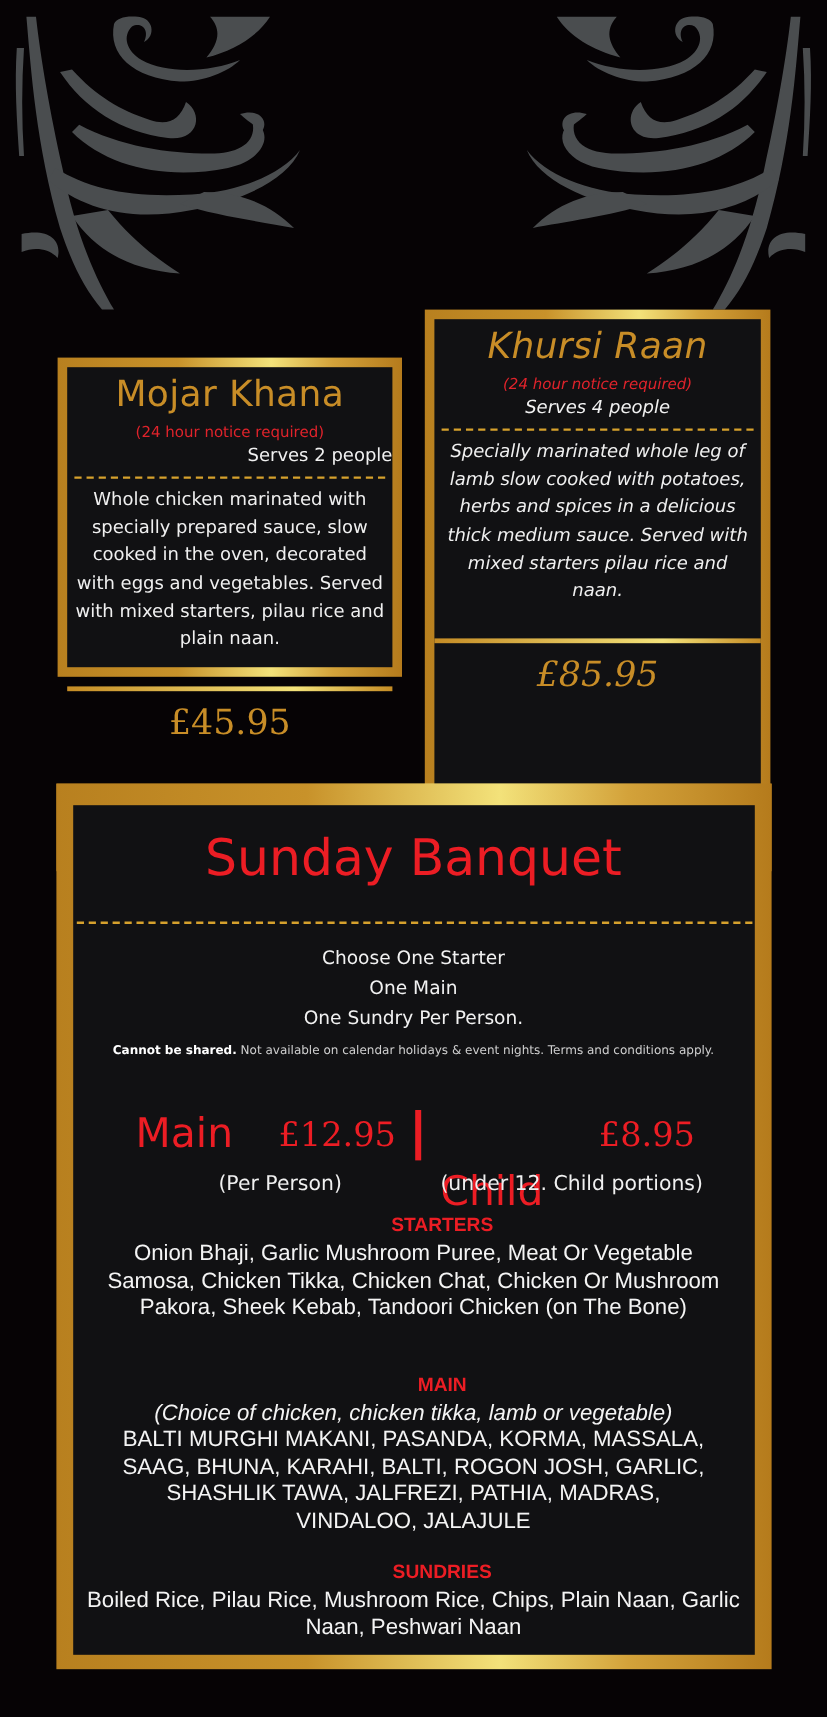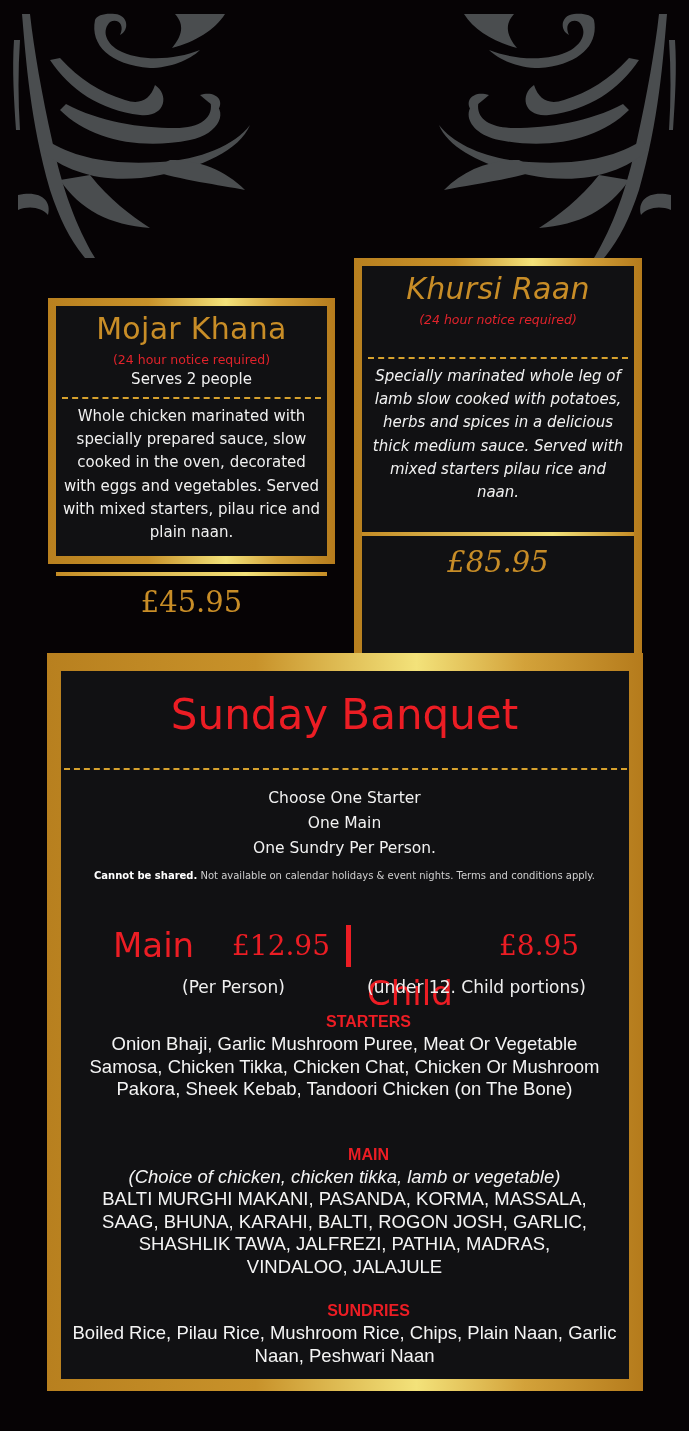--- a/index.html
+++ b/index.html
@@ -96,32 +96,33 @@
     <path d="M95 20 C90 45 110 65 150 68 C170 68 190 60 200 50 C175 60 140 62 118 50 C105 42 102 30 110 22 C118 18 125 25 120 35 C130 30 128 15 115 14 C105 13 97 15 95 20 Z"></path>
     <path d="M175 14 L225 14 C215 30 195 42 172 48 C182 36 185 25 175 14 Z"></path>
     <path d="M18 195 C40 190 52 200 48 215 C42 208 30 205 18 210 Z"></path>
   </g>
 </svg>
 
 <div class="gold-frame" style="left:48px; top:258px; width:287px; height:266px;margin-top:40px;">
   <div class="inner" style="left:8px; top:8px; right:8px; bottom:8px;">
     <div class="dish-title" style="top:5px;">Mojar Khana</div>
     <div class="notice" style="top:46px;">(24 hour notice required)</div>
-    <div class="serves" style="top:64px;">Serves 2 people</div>
+    <div class="serves" style="top:64px;text-align:right;">Serves 2 people</div>
     <div class="dots" style="left:6px; right:6px; top:91px;"></div>
     <div class="desc" style="left:6px; right:6px; top:99px;">Whole chicken marinated with specially prepared sauce, slow cooked in the oven, decorated with eggs and vegetables. Served with mixed starters, pilau rice and plain naan.</div>
     <div class="gold-line" style="left:0; right:0; top:266px;"></div>
     <div class="price" style="top:279px;">£45.95</div>
   </div>
 </div>
 
 <div class="gold-frame" style="left:354px; top:258px; width:288px; height:408px;font-style:italic;">
   <div class="inner" style="left:8px; top:8px; right:8px; bottom:8px;">
     <div class="dish-title" style="top:5px;">Khursi Raan</div>
     <div class="notice" style="top:46px;">(24 hour notice required)</div>
+    <div class="serves" style="top:64px;">Serves 4 people</div>
     <div class="dots" style="left:6px; right:6px; top:91px;"></div>
     <div class="desc" style="left:10px; right:10px; top:99px;">Specially marinated whole leg of lamb slow cooked with potatoes, herbs and spices in a delicious thick medium sauce. Served with mixed starters pilau rice and naan.</div>
     <div class="gold-line" style="left:0; right:0; top:266px;"></div>
     <div class="price" style="top:279px;">£85.95</div>
   </div>
 </div>
 
 <div class="gold-frame" style="left:47px; top:653px; width:596px; height:73px;"></div>
 <div class="gold-frame" style="left:47px; top:653px; width:596px; height:738px;">
   <div class="inner" style="left:14px; top:18px; right:14px; bottom:12px; position:absolute;"></div>

